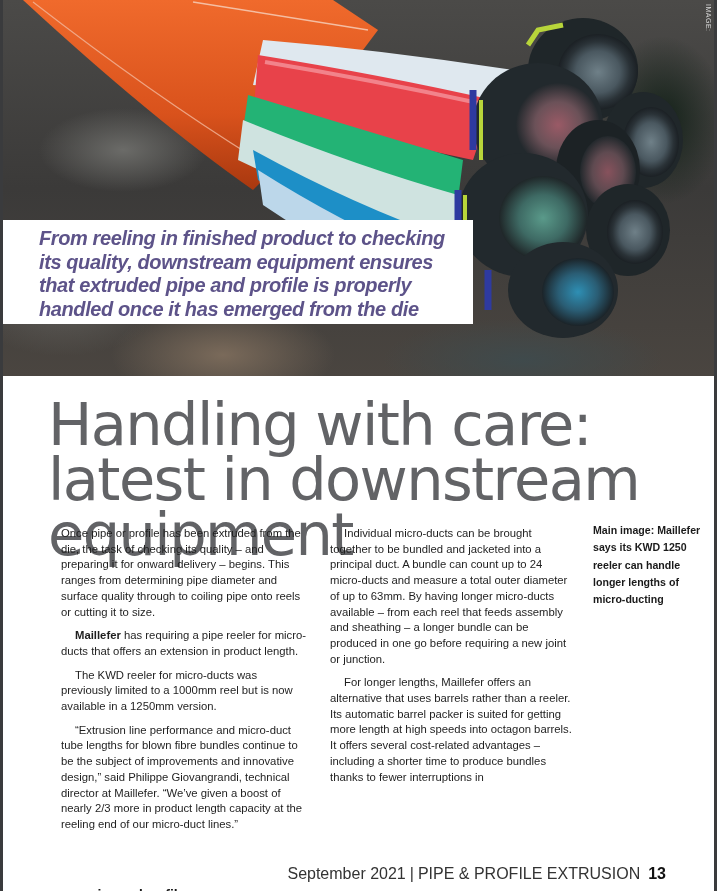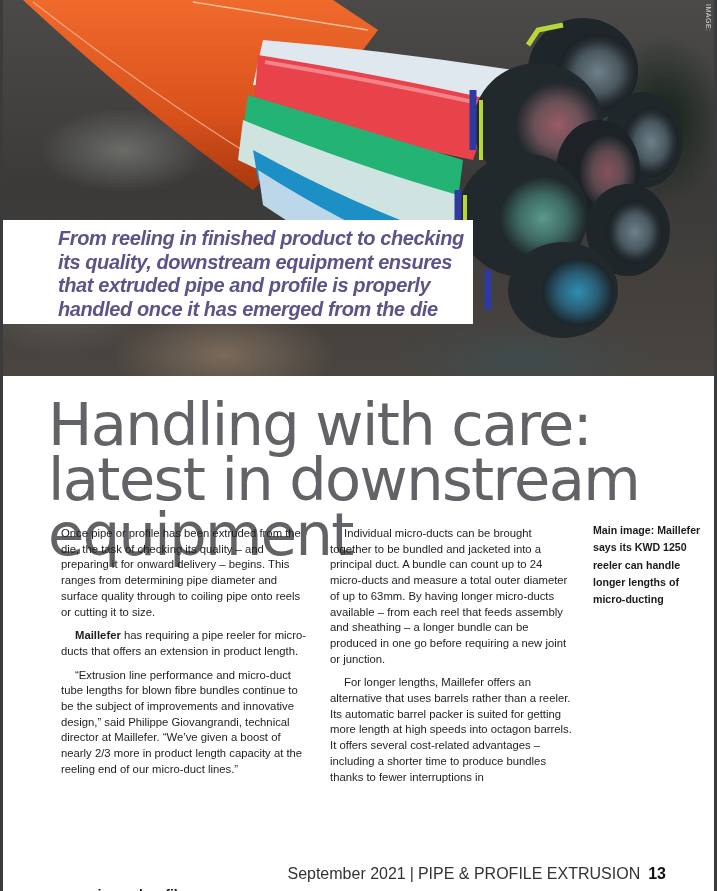--- a/index.html
+++ b/index.html
@@ -26,21 +26,21 @@
     .hero svg { position: absolute; left: 0; top: 0; }
     .credit {
       position: absolute; right: 2px; top: 4px;
       writing-mode: vertical-rl; font-size: 7px; color: #d8d8d8; letter-spacing: 0.5px;
     }
     .standfirst {
       position: absolute; left: 0; top: 220px; width: 470px; height: 104px;
       background: #ffffff;
     }
     .standfirst p {
-      margin: 0; position: absolute; left: 55px; top: 7px; width: 420px;
+      margin: 0; position: absolute; left: 36px; top: 7px; width: 420px;
       font-family: "Liberation Sans", sans-serif; font-style: italic; font-weight: bold;
       font-size: 20px; line-height: 23.5px; color: #5d5389; letter-spacing: -0.4px;
     }
     
     .headline {
       position: absolute; left: 45px; top: 397px; width: 660px; margin: 0;
       font-family: "DejaVu Sans", sans-serif; font-weight: normal;
       font-size: 59px; line-height: 55px; color: #626366; letter-spacing: -1.6px;
     }
     
@@ -146,20 +146,21 @@
     <div class="standfirst">
       <p>From reeling in finished product to checking its quality, downstream equipment ensures that extruded pipe and profile is properly handled once it has emerged from the die</p>
     </div>
   </div>
 
   <h1 class="headline">Handling with care: latest in downstream equipment</h1>
 
   <div class="col col1">
     <p class="first">Once pipe or profile has been extruded from the die, the task of checking its quality – and preparing it for onward delivery – begins. This ranges from determining pipe diameter and surface quality through to coiling pipe onto reels or cutting it to size.</p>
     <p><b>Maillefer</b><span> has requiring a pipe reeler for micro-ducts that offers an extension in product length.</span></p>
+    <p>The KWD reeler for micro-ducts was previously limited to a 1000mm reel but is now available in a 1250mm version.</p>
     <p>“Extrusion line performance and micro-duct tube lengths for blown fibre bundles continue to be the subject of improvements and innovative design,” said Philippe Giovangrandi, technical director at Maillefer. “We’ve given a boost of nearly 2/3 more in product length capacity at the reeling end of our micro-duct lines.”</p>
   </div>
 
   <div class="col col2">
     <p>Individual micro-ducts can be brought together to be bundled and jacketed into a principal duct. A bundle can count up to 24 micro-ducts and measure a total outer diameter of up to 63mm. By having longer micro-ducts available – from each reel that feeds assembly and sheathing – a longer bundle can be produced in one go before requiring a new joint or junction.</p>
     <p>For longer lengths, Maillefer offers an alternative that uses barrels rather than a reeler. Its automatic barrel packer is suited for getting more length at high speeds into octagon barrels. It offers several cost-related advantages – including a shorter time to produce bundles thanks to fewer interruptions in</p>
   </div>
 
   <div class="caption">Main image: Maillefer says its KWD 1250 reeler can handle longer lengths of micro-ducting</div>
 

